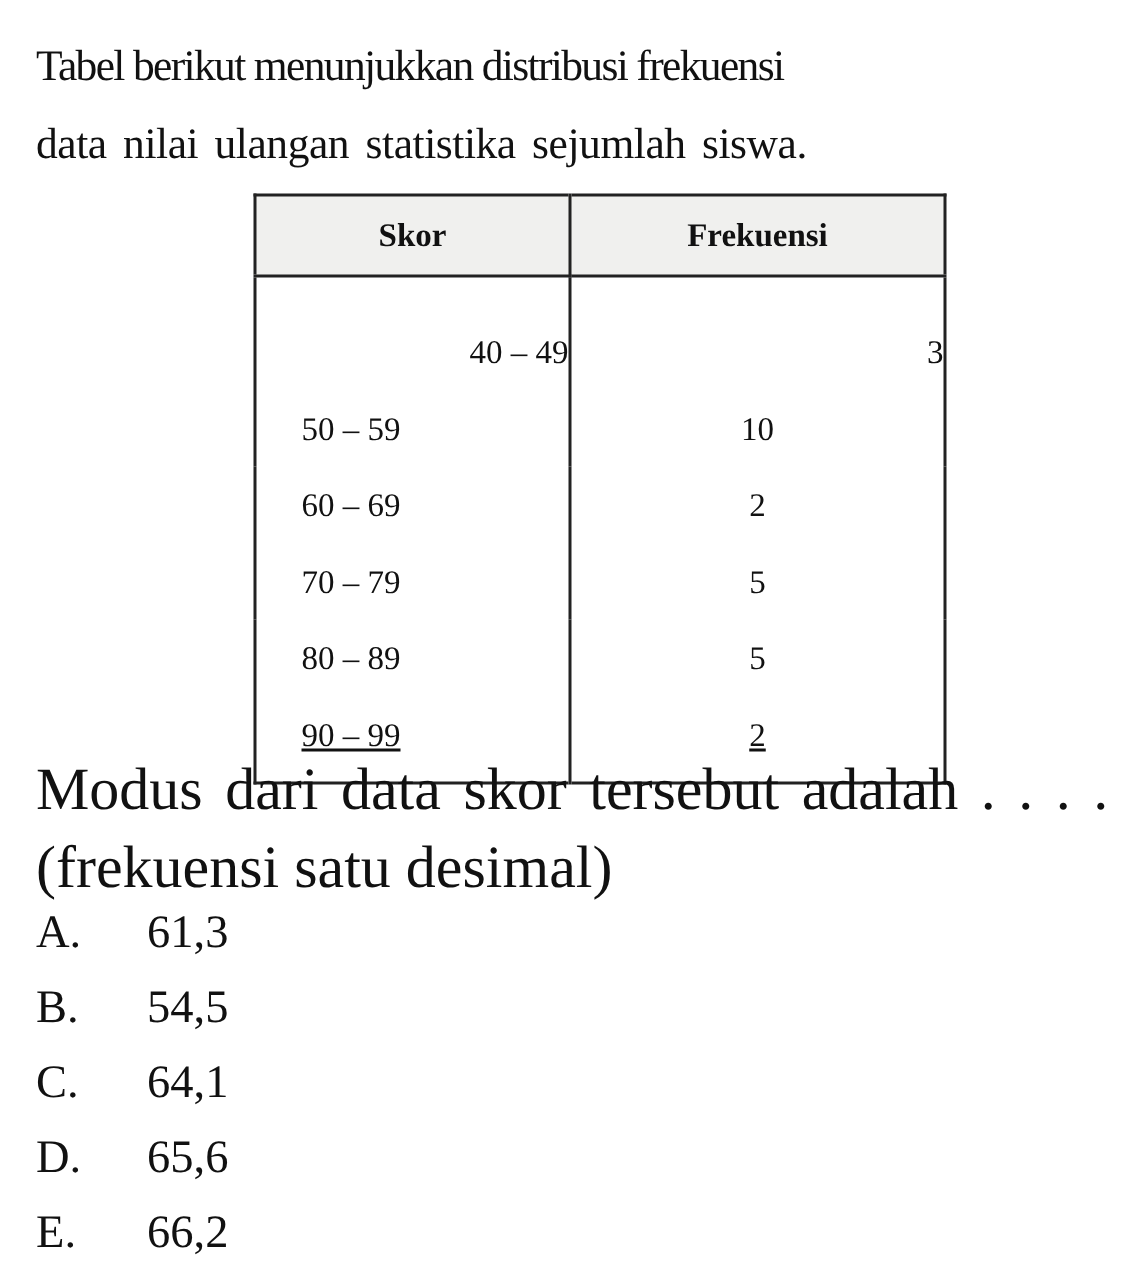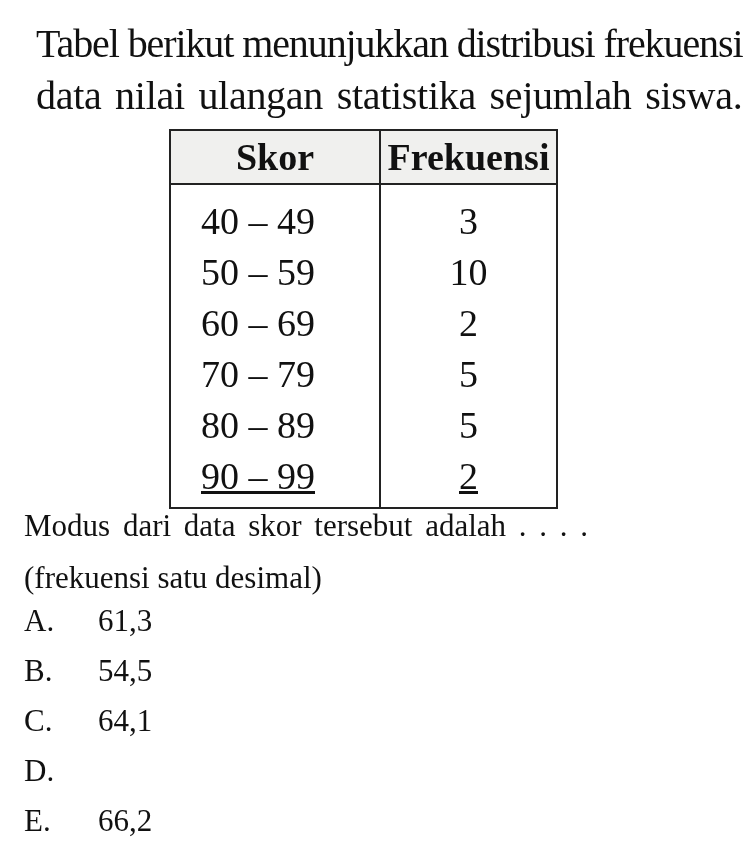--- a/index.html
+++ b/index.html
@@ -10,64 +10,64 @@
     body {
       width: 750px;
       height: 851px;
       position: relative;
       overflow: hidden;
       font-family: "Liberation Serif", "DejaVu Serif", serif;
       color: #111111;
     }
     .intro {
       position: absolute;
-      left: 36px;
+      left: 24px;
       top: 18px;
       width: 700px;
-      font-size: 40px;
+      font-size: 29px;
       line-height: 52px;
       letter-spacing: -0.3px;
     }
     .intro .line { display: block; white-space: nowrap; }
     .intro .line1 { letter-spacing: -1.1px; }
     .intro .line2 { word-spacing: 4px; }
 
     table.freq {
       position: absolute;
       left: 169px;
       top: 129px;
-      width: 389px;
+      width: 462px;
       border-collapse: collapse;
       border: 2px solid #222;
-      font-size: 38px;
+      font-size: 22px;
     }
     table.freq th {
       background: #f0f0ee;
       font-weight: bold;
       height: 52px;
       border-bottom: 2px solid #222;
       padding: 0;
       text-align: center;
     }
     table.freq td {
       height: 51px;
       padding: 0;
       text-align: center;
     }
     table.freq td.skor { text-align: left; padding-left: 30px; }
     table.freq .col1 { width: 178px; border-right: 2px solid #222; }
-    table.freq tr.first td { padding-top: 10px; }
+    table.freq tr.first td { padding-top: 24px; text-align: right; }
     table.freq tr.last td { padding-bottom: 6px; text-decoration: underline; }
 
     .question {
       position: absolute;
       left: 24px;
       top: 500px;
       width: 700px;
-      font-size: 31px;
+      font-size: 40px;
       line-height: 52px;
     }
     .question .line { display: block; white-space: nowrap; }
     .question .line1 { word-spacing: 5px; }
 
     .options {
       position: absolute;
       left: 24px;
       top: 596px;
       font-size: 31px;
@@ -132,18 +132,19 @@
   <div class="option">
     <span class="letter">B.</span>
     <span class="value">54,5</span>
   </div>
   <div class="option">
     <span class="letter">C.</span>
     <span class="value">64,1</span>
   </div>
   <div class="option">
     <span class="letter">D.</span>
+    <span class="value">65,6</span>
   </div>
   <div class="option">
     <span class="letter">E.</span>
     <span class="value">66,2</span>
   </div>
 </div>
 
 </body></html>

